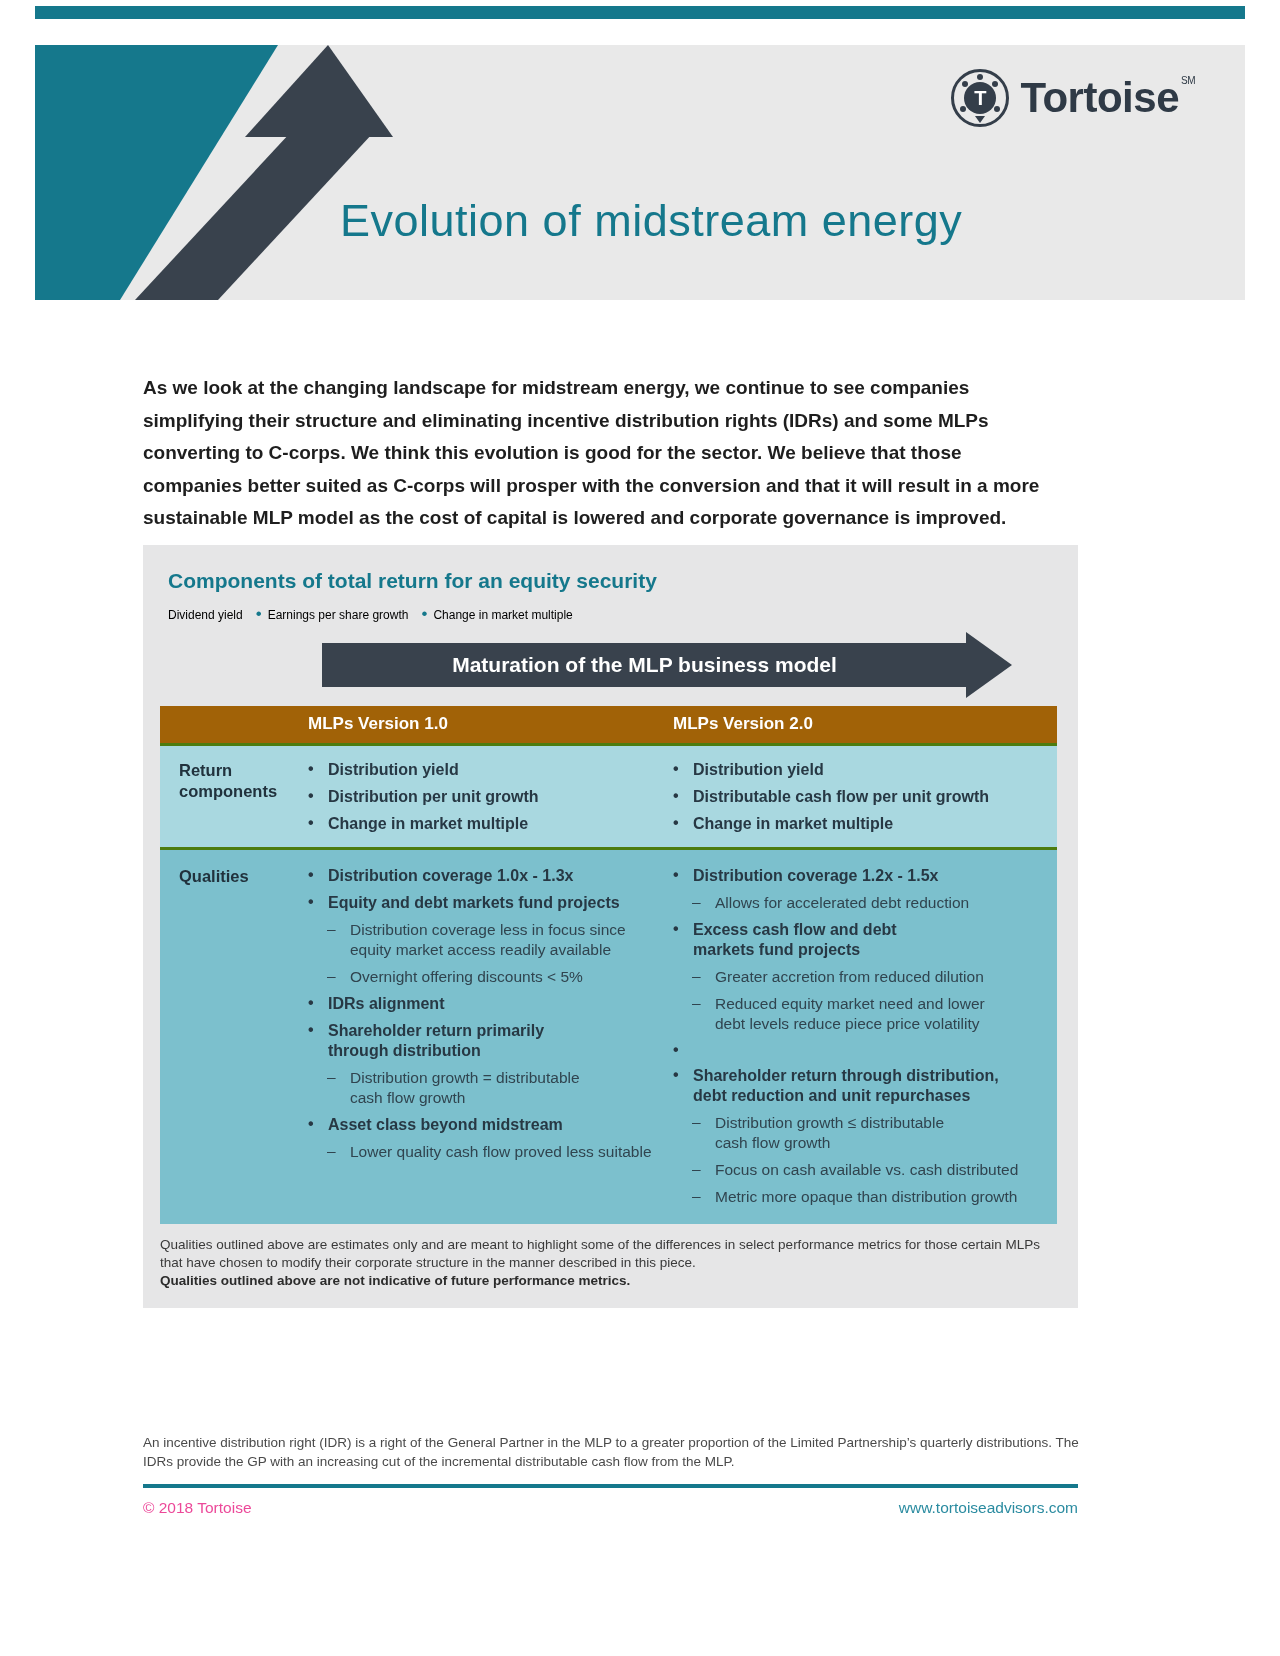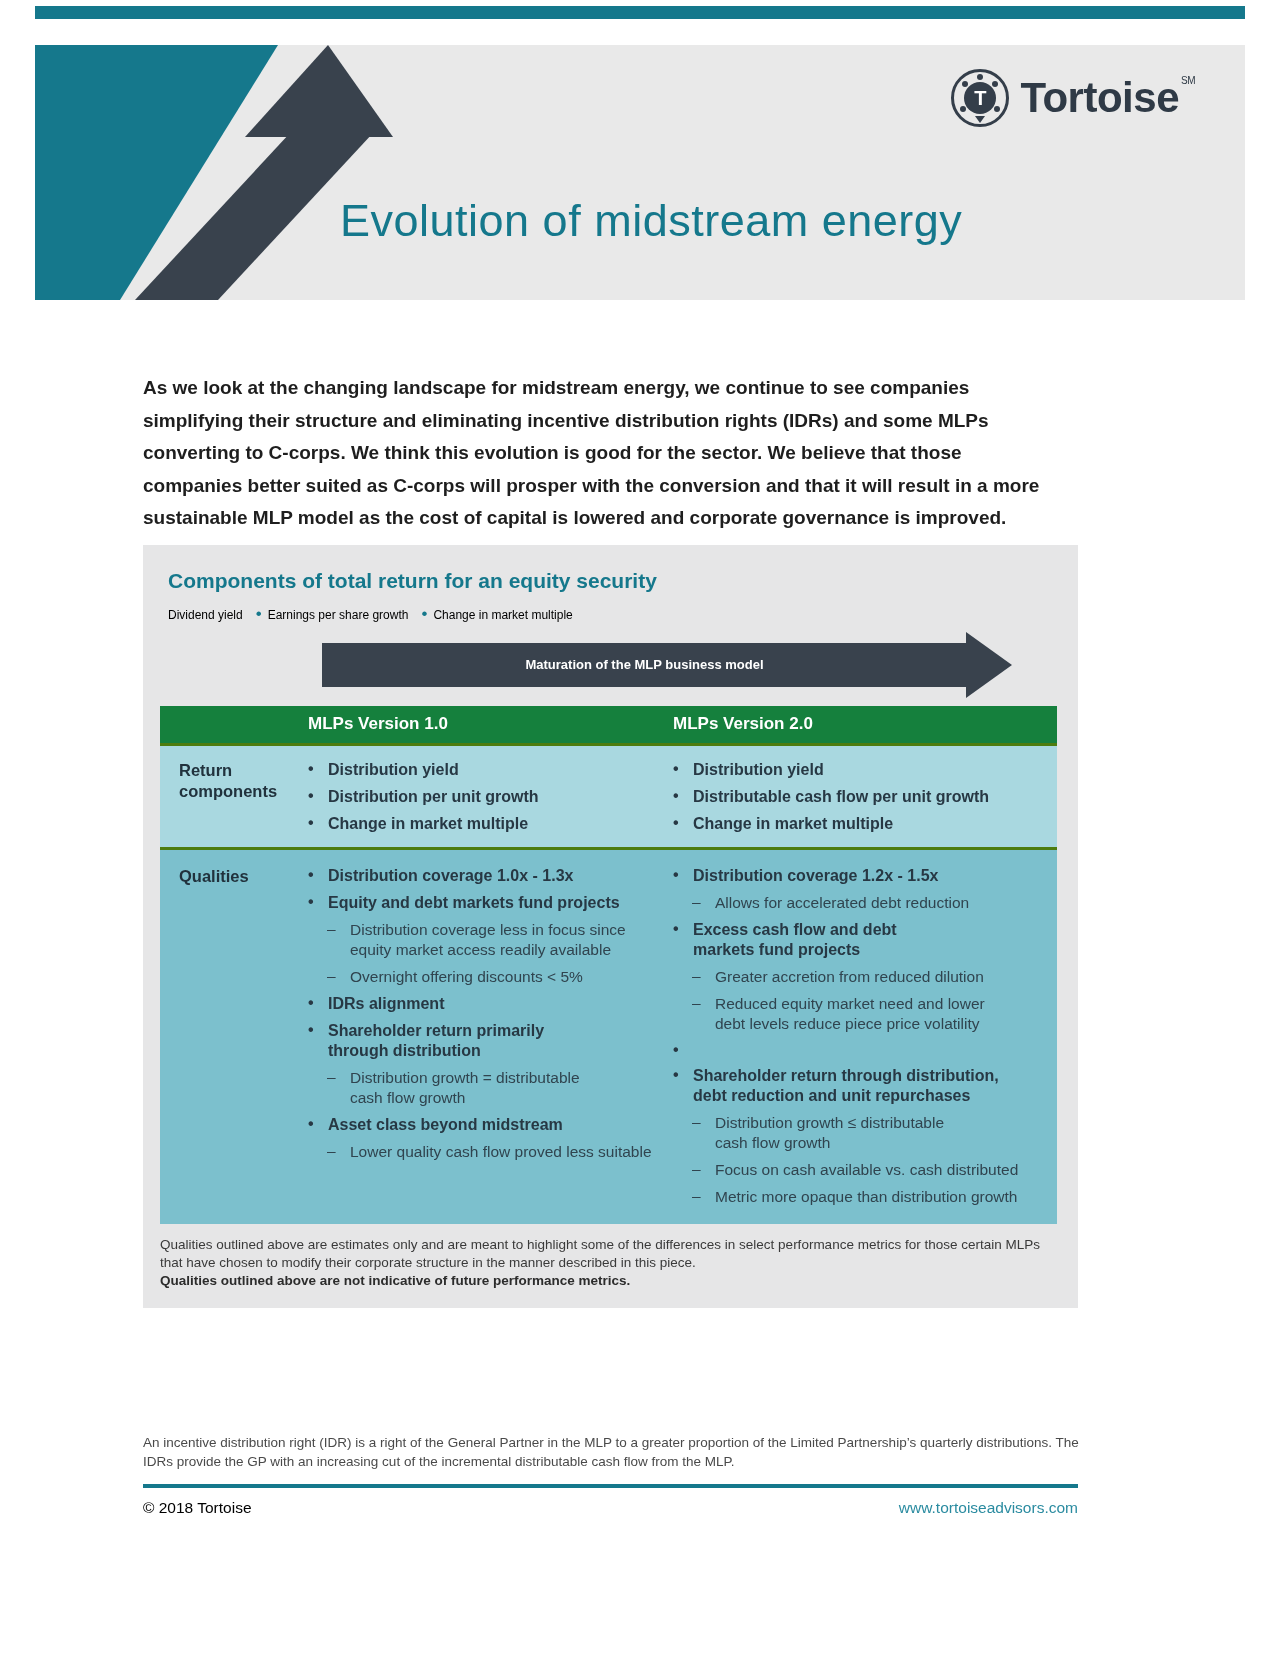--- a/index.html
+++ b/index.html
@@ -32,27 +32,27 @@
   .intro { margin:72px 0 0 143px; width:908px; font-size:19px; font-weight:700; line-height:32.5px; color:#1e1e1e; }
 
   
   .panel { margin:10px 0 0 143px; width:935px; background:#e6e6e7; padding:24px 0 18px 0; }
   .panel-heading { margin-left:25px; font-size:21px; font-weight:700; color:#15788c; }
   .components { margin:11px 0 0 25px; font-size:12px; color:#000000; }
   .comp-item + .comp-item::before { content:"\2022"; margin:0 6px 0 13px; color:#15788c; font-size:17px; }
 
   .arrow-banner { position:relative; margin:19px 0 0 179px; width:645px; height:44px; background:#39424d;
                   display:flex; align-items:center; justify-content:center; }
-  .arrow-banner-label { color:#fff; font-size:13px; font-weight:700; }
+  .arrow-banner-label { color:#fff; font-size:21px; font-weight:700; }
   .arrow-head { position:absolute; right:-45px; top:50%; transform:translateY(-50%); width:0; height:0;
                 border-top:33px solid transparent; border-bottom:33px solid transparent; border-left:46px solid #39424d; }
 
   
   .table { margin:19px 0 0 17px; width:897px; }
-  .thead { display:grid; grid-template-columns:135px 365px 397px; background:#15803d; height:37px; align-items:center; }
+  .thead { display:grid; grid-template-columns:135px 365px 397px; background:#a16207; height:37px; align-items:center; }
   .th { color:#ffffff; font-weight:700; font-size:17px; padding-left:13px; }
   .trow { display:grid; grid-template-columns:135px 365px 397px; border-top:3px solid #4d7c0f; }
   .trow.r1 { background:#a9d8e0; padding:14px 0 6px 0; }
   .trow.r2 { background:#7cc0cd; padding:16px 0 10px 0; }
   .rowlabel { padding-left:19px; font-weight:700; font-size:16.5px; color:#21323d; line-height:1.3; width:130px; }
   .cell { padding-left:13px; padding-right:4px; }
   .li { display:flex; margin-bottom:7px; color:#273844; }
   .li.main { font-weight:700; font-size:16px; }
   .li.sub  { font-weight:400; font-size:15.5px; margin-left:19px; color:#30444f; }
   .marker { flex:none; width:20px; }
@@ -60,21 +60,21 @@
   .txt { white-space:pre-line; line-height:20px; }
 
   .panel-footnote { margin:12px 17px 0 17px; font-size:13.5px; color:#3a3a3a; line-height:18px; }
   .panel-footnote-bold { margin:0 17px 0 17px; font-size:13.5px; font-weight:700; color:#2c2c2c; line-height:18px; }
 
   
   .disclosure { margin:125px 0 0 143px; width:940px; font-size:13.5px; color:#4a4a4a; line-height:19px; }
   .footer { margin:13px 0 0 143px; width:935px; }
   .footer-rule { height:4px; background:#15788c; }
   .footer-row { display:flex; justify-content:space-between; align-items:baseline; margin-top:11px; }
-  .copyright { font-size:15.5px; color:#000000; }
+  .copyright { font-size:15.5px; color:#ec4899; }
   .website { font-size:15.5px; color:#2a8ba0; text-decoration:none; }
 </style>
 </head>
 <body>
 
 <div>
 
   <div class="topbar"></div>
 
   <div class="header">

